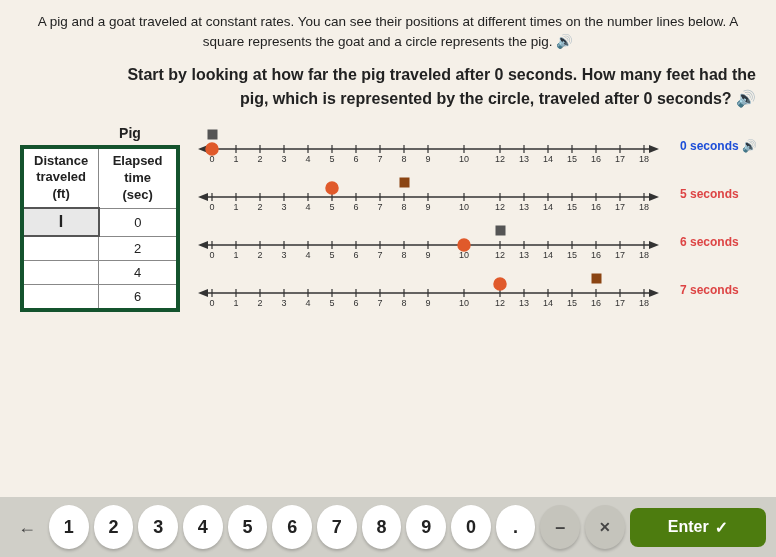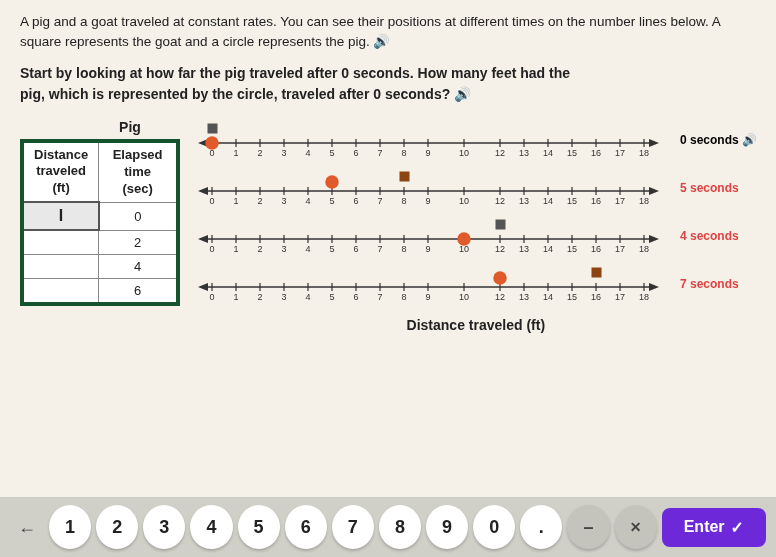--- a/index.html
+++ b/index.html
@@ -14,29 +14,29 @@
 
     .main-content {
       padding: 12px 20px 10px 20px;
     }
 
     .intro-text {
       font-size: 13.5px;
       line-height: 1.5;
       color: #222;
       margin-bottom: 10px;
-      text-align: left;
+      text-align: center;
     }
 
     .question-text {
-      font-size: 14px;
+      font-size: 16px;
       font-weight: bold;
       line-height: 1.5;
       color: #222;
-      text-align: left;
+      text-align: right;
       margin-bottom: 14px;
     }
 
     .diagram-area {
       display: flex;
       gap: 0px;
       align-items: flex-start;
     }
 
     .table-section {
@@ -163,25 +163,25 @@
       color: #222;
       box-shadow: 0 2px 3px rgba(0,0,0,0.2);
     }
 
     .key-btn.special {
       background: #c5c4bc;
       color: #444;
     }
 
     .enter-btn {
-      background: #6d28d9;
+      background: #4d7c0f;
       color: #fff;
       border: none;
       border-radius: 8px;
-      padding: 10px 22px;
+      padding: 10px 38px;
       font-size: 16px;
       font-weight: bold;
       cursor: pointer;
       margin-left: auto;
       display: flex;
       align-items: center;
       gap: 6px;
     }
 
     .checkmark {
@@ -287,21 +287,21 @@
               <line x1="450" y1="18" x2="450" y2="26" stroke="#333" stroke-width="1.2"></line>
               <text x="450" y="35">18</text>
             </g>
 
             <circle cx="18" cy="22" r="6" fill="#e05a2b" stroke="#e05a2b" stroke-width="1.5"></circle>
 
             <rect x="14" y="3" width="9" height="9" fill="#555" stroke="#555" stroke-width="1"></rect>
           </svg>
         </div>
         <div class="number-line-label">
-          <span style="color:#000000">0 seconds</span>
+          <span style="color:#1d4ed8">0 seconds</span>
           <span style="cursor:pointer; color:#333;">🔊</span>
         </div>
       </div>
 
       <div class="number-line-row">
         <div class="number-line-container">
           <svg class="nl-svg" viewBox="0 0 480 38">
             <line x1="10" y1="22" x2="455" y2="22" stroke="#333" stroke-width="1.5"></line>
             <polygon points="455,18 465,22 455,26" fill="#333"></polygon>
             <polygon points="14,18 4,22 14,26" fill="#333"></polygon>
@@ -398,21 +398,21 @@
               <line x1="450" y1="18" x2="450" y2="26" stroke="#333" stroke-width="1.2"></line>
                 <text x="450" y="35">18</text>
             </g>
 
             <circle cx="270" cy="22" r="6" fill="#e05a2b" stroke="#e05a2b" stroke-width="1.5"></circle>
 
             <rect x="302" y="3" width="9" height="9" fill="#555" stroke="#555" stroke-width="1"></rect>
           </svg>
         </div>
         <div class="number-line-label">
-          <span>4 seconds</span>
+          <span>6 seconds</span>
         </div>
       </div>
 
       <div class="number-line-row">
         <div class="number-line-container">
           <svg class="nl-svg" viewBox="0 0 480 38">
             <line x1="10" y1="22" x2="455" y2="22" stroke="#333" stroke-width="1.5"></line>
             <polygon points="455,18 465,22 455,26" fill="#333"></polygon>
             <polygon points="14,18 4,22 14,26" fill="#333"></polygon>
             <g font-size="9" text-anchor="middle" fill="#333">
@@ -457,21 +457,20 @@
             <circle cx="306" cy="13" r="6" fill="#e05a2b" stroke="#e05a2b" stroke-width="1.5"></circle>
 
             <rect x="398" y="3" width="9" height="9" fill="#8B4513" stroke="#8B4513" stroke-width="1"></rect>
           </svg>
         </div>
         <div class="number-line-label">
           <span>7 seconds</span>
         </div>
       </div>
 
-      <div class="distance-label">Distance traveled (ft)</div>
     </div>
   </div>
 </div>
 
 <div class="keyboard-bar">
   <button class="back-btn">←</button>
 
   <button class="key-btn">1</button>
   <button class="key-btn">2</button>
   <button class="key-btn">3</button>

